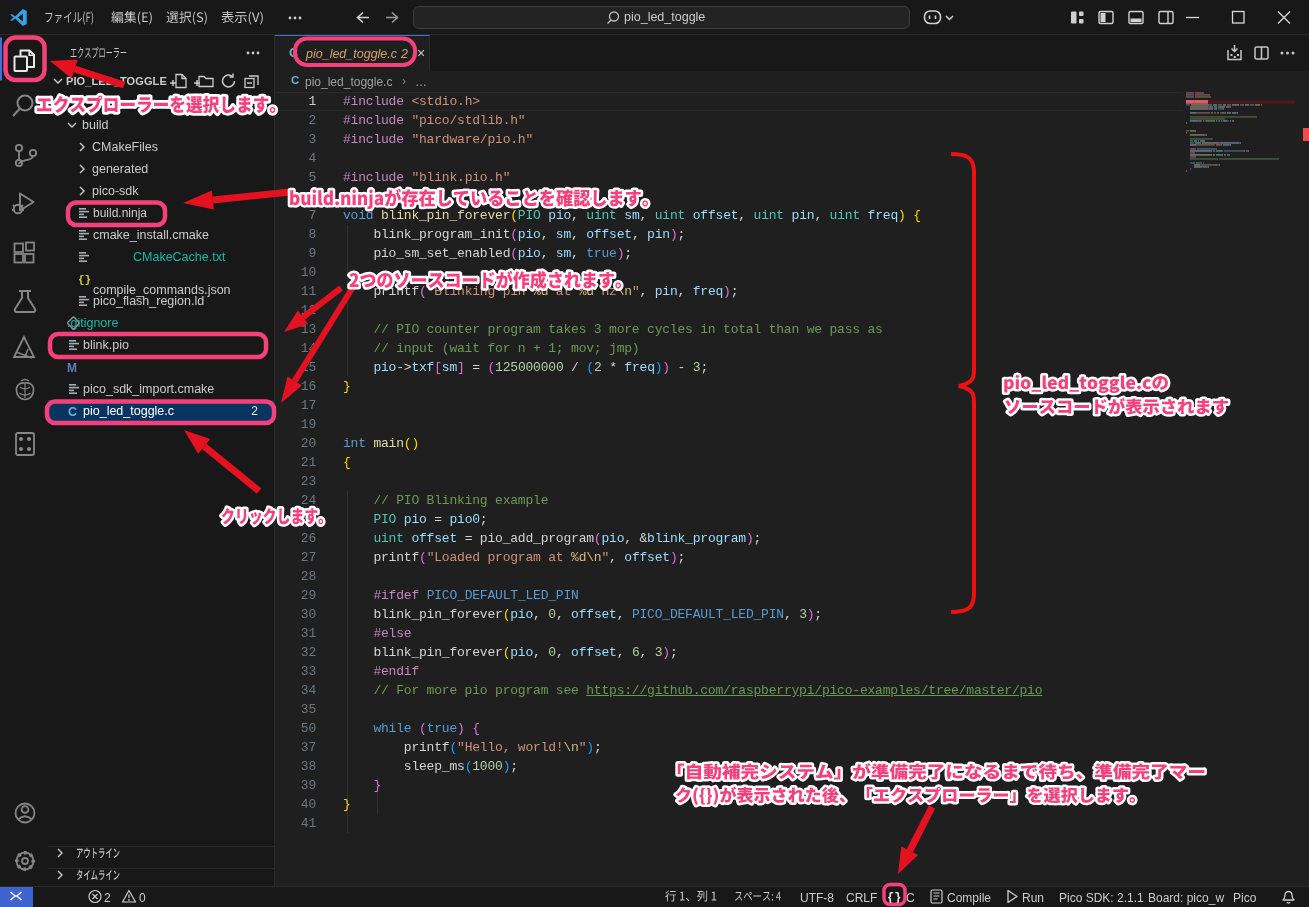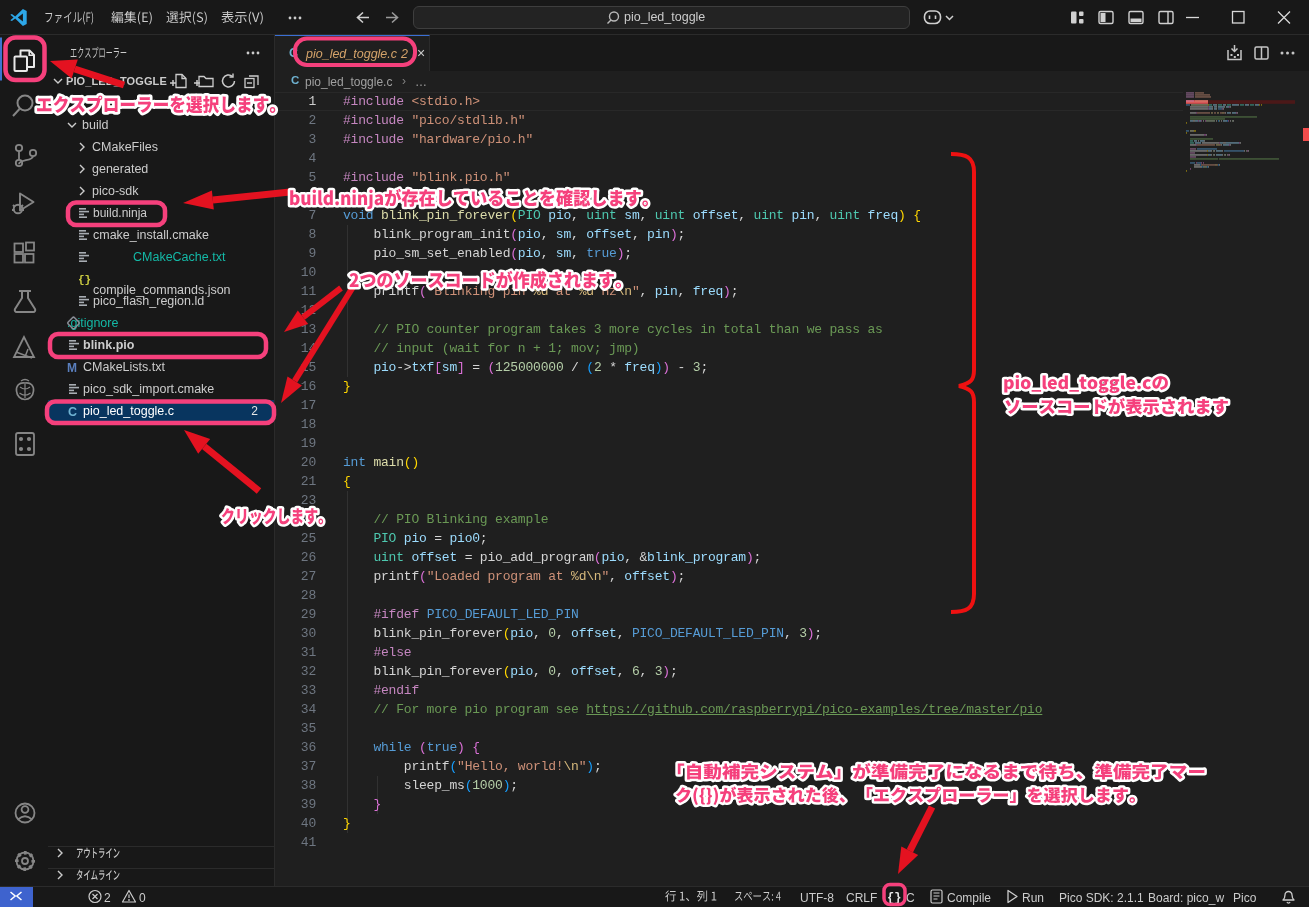--- a/index.html
+++ b/index.html
@@ -72,25 +72,22 @@
         </div>
 <div style="position:absolute;top:233px;left:0;width:226px;height:22px;margin-top:11px;">
           <span style="position:absolute;left:45px;top:50%;transform:translateY(-50%);font-size:12.5px;color:#cccccc;white-space:nowrap;">compile_commands.json</span>
         </div>
 <div style="position:absolute;top:255px;left:0;width:226px;height:22px;">
           <span style="position:absolute;left:45px;top:50%;transform:translateY(-50%);font-size:12.5px;color:#cccccc;white-space:nowrap;">pico_flash_region.ld</span>
         </div>
 <div style="position:absolute;top:277px;left:0;width:226px;height:22px;">
           <span style="position:absolute;left:19px;top:50%;transform:translateY(-50%);font-size:12.5px;color:#14b8a6;white-space:nowrap;">.gitignore</span>
         </div>
-<div style="position:absolute;top:299px;left:0;width:226px;height:22px;font-weight:bold;">
+<div style="position:absolute;top:299px;left:0;width:226px;height:22px;">
           <span style="position:absolute;left:35px;top:50%;transform:translateY(-50%);font-size:12.5px;color:#cccccc;white-space:nowrap;">blink.pio</span>
-        </div>
-<div style="position:absolute;top:321px;left:0;width:226px;height:22px;">
-          <span style="position:absolute;left:35px;top:50%;transform:translateY(-50%);font-size:12.5px;color:#cccccc;white-space:nowrap;">CMakeLists.txt</span>
         </div>
 <div style="position:absolute;top:343px;left:0;width:226px;height:22px;text-align:center;">
           <span style="position:absolute;left:35px;top:50%;transform:translateY(-50%);font-size:12.5px;color:#cccccc;white-space:nowrap;">pico_sdk_import.cmake</span>
         </div>
 <div style="position:absolute;top:365px;left:0;width:226px;height:22px;">
           <div style="position:absolute;inset:0;background:#08355f;"></div>
           <span style="position:absolute;left:35px;top:50%;transform:translateY(-50%);font-size:12.5px;color:#ffffff;white-space:nowrap;">pio_led_toggle.c</span>
           <span style="position:absolute;right:16px;top:50%;transform:translateY(-50%);font-size:12px;color:#e6e6e6;">2</span>
         </div>
       </div>
@@ -127,38 +124,37 @@
 <div class="line"><span class="g">8</span><span class="ct"><i class="w">    blink_program_init</i><i class="b2">(</i><i class="v">pio</i><i class="w">, </i><i class="v">sm</i><i class="w">, </i><i class="v">offset</i><i class="w">, </i><i class="v">pin</i><i class="b2">)</i><i class="w">;</i></span></div>
 <div class="line"><span class="g">9</span><span class="ct"><i class="w">    pio_sm_set_enabled</i><i class="b2">(</i><i class="v">pio</i><i class="w">, </i><i class="v">sm</i><i class="w">, </i><i class="k">true</i><i class="b2">)</i><i class="w">;</i></span></div>
 <div class="line"><span class="g">10</span><span class="ct"></span></div>
 <div class="line"><span class="g">11</span><span class="ct"><i class="w">    printf</i><i class="b2">(</i><i class="s">"Blinking pin </i><i class="e">%d</i><i class="s"> at </i><i class="e">%d</i><i class="s"> Hz</i><i class="e">\n</i><i class="s">"</i><i class="w">, </i><i class="v">pin</i><i class="w">, </i><i class="v">freq</i><i class="b2">)</i><i class="w">;</i></span></div>
 <div class="line"><span class="g">12</span><span class="ct"></span></div>
 <div class="line"><span class="g">13</span><span class="ct"><i class="c">    // PIO counter program takes 3 more cycles in total than we pass as</i></span></div>
 <div class="line"><span class="g">14</span><span class="ct"><i class="c">    // input (wait for n + 1; mov; jmp)</i></span></div>
 <div class="line"><span class="g">15</span><span class="ct"><i class="w">    </i><i class="v">pio</i><i class="w">-&gt;</i><i class="v">txf</i><i class="b2">[</i><i class="v">sm</i><i class="b2">]</i><i class="w"> = </i><i class="b2">(</i><i class="n">125000000</i><i class="w"> / </i><i class="b3">(</i><i class="n">2</i><i class="w"> * </i><i class="v">freq</i><i class="b3">)</i><i class="b2">)</i><i class="w"> - </i><i class="n">3</i><i class="w">;</i></span></div>
 <div class="line"><span class="g">16</span><span class="ct"><i class="b1">}</i></span></div>
 <div class="line"><span class="g">17</span><span class="ct"></span></div>
-<div class="line"><span class="g">18</span><span class="ct"></span></div>
 <div class="line"><span class="g">19</span><span class="ct"></span></div>
 <div class="line"><span class="g">20</span><span class="ct"><i class="k">int</i><i class="w"> </i><i class="f">main</i><i class="b1">()</i></span></div>
 <div class="line"><span class="g">21</span><span class="ct"><i class="b1">{</i></span></div>
 <div class="line"><span class="g">23</span><span class="ct"></span></div>
 <div class="line"><span class="g">24</span><span class="ct"><i class="c">    // PIO Blinking example</i></span></div>
 <div class="line"><span class="g">25</span><span class="ct"><i class="w">    </i><i class="t">PIO</i><i class="w"> </i><i class="v">pio</i><i class="w"> = </i><i class="v">pio0</i><i class="w">;</i></span></div>
 <div class="line"><span class="g">26</span><span class="ct"><i class="w">    </i><i class="t">uint</i><i class="w"> </i><i class="v">offset</i><i class="w"> = pio_add_program</i><i class="b2">(</i><i class="v">pio</i><i class="w">, &amp;</i><i class="v">blink_program</i><i class="b2">)</i><i class="w">;</i></span></div>
 <div class="line"><span class="g">27</span><span class="ct"><i class="w">    printf</i><i class="b2">(</i><i class="s">"Loaded program at </i><i class="e">%d\n</i><i class="s">"</i><i class="w">, </i><i class="v">offset</i><i class="b2">)</i><i class="w">;</i></span></div>
 <div class="line"><span class="g">28</span><span class="ct"></span></div>
 <div class="line"><span class="g">29</span><span class="ct"><i class="w">    </i><i class="m">#ifdef</i><i class="w"> </i><i class="k">PICO_DEFAULT_LED_PIN</i></span></div>
 <div class="line"><span class="g">30</span><span class="ct"><i class="w">    blink_pin_forever</i><i class="b1">(</i><i class="v">pio</i><i class="w">, </i><i class="n">0</i><i class="w">, </i><i class="v">offset</i><i class="w">, </i><i class="k">PICO_DEFAULT_LED_PIN</i><i class="w">, </i><i class="n">3</i><i class="b2">)</i><i class="w">;</i></span></div>
 <div class="line"><span class="g">31</span><span class="ct"><i class="w">    </i><i class="m">#else</i></span></div>
 <div class="line"><span class="g">32</span><span class="ct"><i class="w">    blink_pin_forever</i><i class="b1">(</i><i class="v">pio</i><i class="w">, </i><i class="n">0</i><i class="w">, </i><i class="v">offset</i><i class="w">, </i><i class="n">6</i><i class="w">, </i><i class="n">3</i><i class="b2">)</i><i class="w">;</i></span></div>
 <div class="line"><span class="g">33</span><span class="ct"><i class="w">    </i><i class="m">#endif</i></span></div>
 <div class="line"><span class="g">34</span><span class="ct"><i class="c">    // For more pio program see </i><i class="cu">https://github.com/raspberrypi/pico-examples/tree/master/pio</i></span></div>
 <div class="line"><span class="g">35</span><span class="ct"></span></div>
-<div class="line"><span class="g">36</span><span class="ct"><i class="w">    </i><i class="k">while</i><i class="w"> </i><i class="b2">(</i><i class="k">true</i><i class="b2">)</i><i class="w"> </i><i class="b2">{</i></span></div>
+<div class="line"><span class="g">50</span><span class="ct"><i class="w">    </i><i class="k">while</i><i class="w"> </i><i class="b2">(</i><i class="k">true</i><i class="b2">)</i><i class="w"> </i><i class="b2">{</i></span></div>
 <div class="line"><span class="g">37</span><span class="ct"><i class="w">        printf</i><i class="b3">(</i><i class="s">"Hello, world!</i><i class="e">\n</i><i class="s">"</i><i class="b3">)</i><i class="w">;</i></span></div>
 <div class="line"><span class="g">38</span><span class="ct"><i class="w">        sleep_ms</i><i class="b3">(</i><i class="n">1000</i><i class="b3">)</i><i class="w">;</i></span></div>
 <div class="line"><span class="g">39</span><span class="ct"><i class="w">    </i><i class="b2">}</i></span></div>
 <div class="line"><span class="g">40</span><span class="ct"><i class="b1">}</i></span></div>
 <div class="line"><span class="g">41</span><span class="ct"></span></div>
       </div>
   <svg class="abs" style="left:911px;top:0;" width="123" height="180" viewBox="0 0 123 180">
     <g transform="translate(0,0)">
           <rect x="0" y="8.2" width="109" height="3.6" fill="#4b1818"></rect>
           <rect x="0" y="8.2" width="22" height="3.6" fill="#d95858"></rect>

